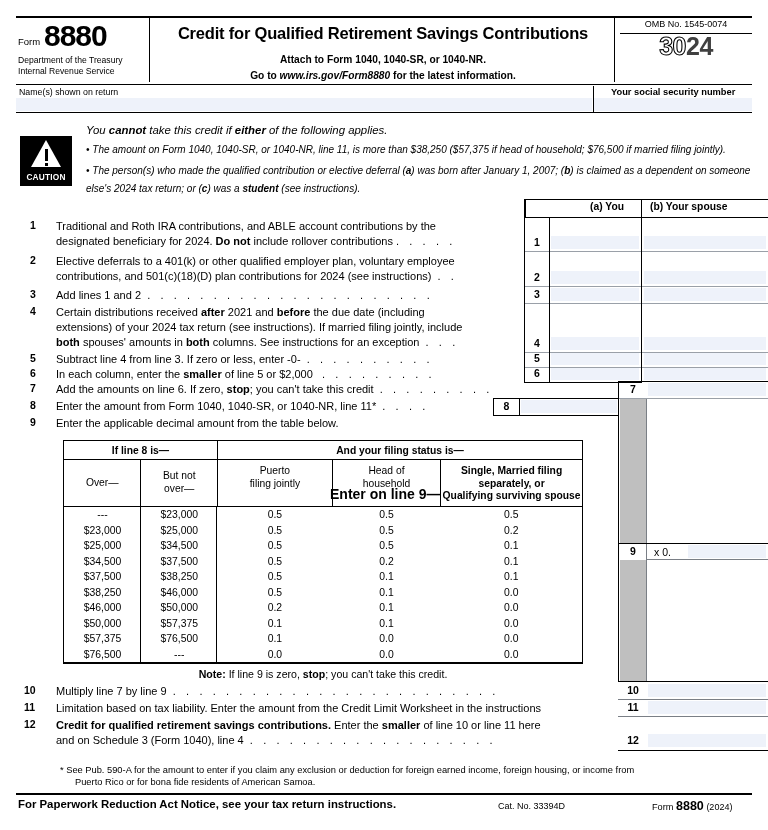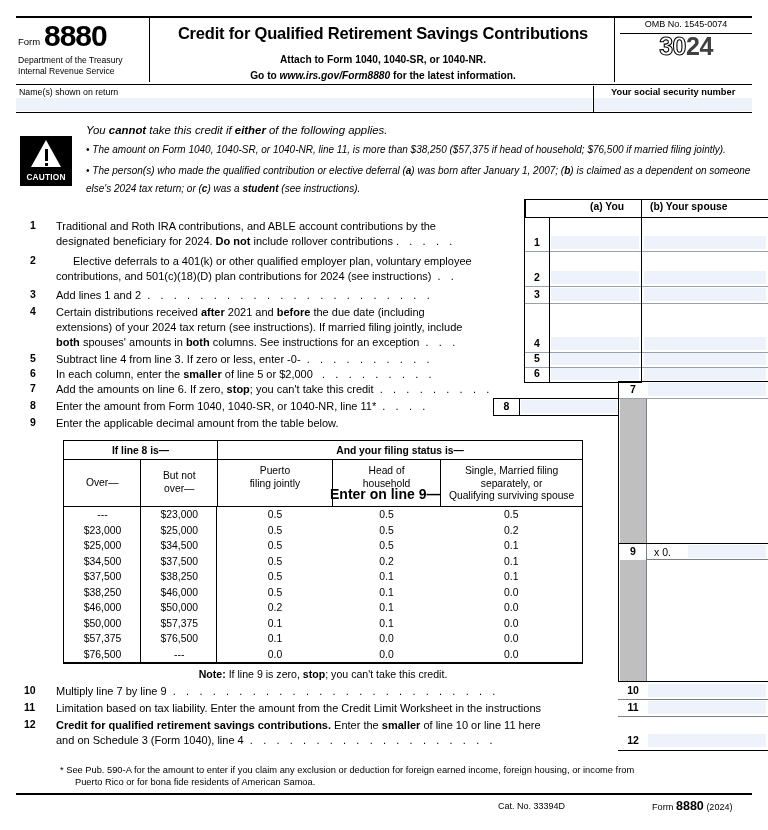--- a/index.html
+++ b/index.html
@@ -154,21 +154,21 @@
 
   <div class="lnum" style="left:30px;top:219px;">1</div>
   <div class="ltxt just" style="left:56px;top:219px;width:452px;">Traditional and Roth IRA contributions, and ABLE account contributions by the</div>
   <div class="ltxt" style="left:56px;top:234px;width:470px;">designated beneficiary for 2024. <b>Do not</b> include rollover contributions <span class="dots">. . . . .</span></div>
   <div class="ebox" style="left:551px;top:236px;width:88px;height:13px;"></div>
   <div class="ebox" style="left:644px;top:236px;width:122px;height:13px;"></div>
   <div class="numbox" style="left:526px;top:236px;width:22px;">1</div>
 
   <div class="gridline" style="left:524px;top:251px;width:244px;height:1px;"></div>
   <div class="lnum" style="left:30px;top:254px;">2</div>
-  <div class="ltxt just" style="left:56px;top:254px;width:452px;margin-left:17px;">Elective deferrals to a 401(k) or other qualified employer plan, voluntary employee</div>
+  <div class="ltxt just" style="left:56px;top:254px;width:452px;">Elective deferrals to a 401(k) or other qualified employer plan, voluntary employee</div>
   <div class="ltxt" style="left:56px;top:269px;width:470px;">contributions, and 501(c)(18)(D) plan contributions for 2024 (see instructions) &nbsp;<span class="dots">. .</span></div>
   <div class="ebox" style="left:551px;top:271px;width:88px;height:13px;"></div>
   <div class="ebox" style="left:644px;top:271px;width:122px;height:13px;"></div>
   <div class="numbox" style="left:526px;top:271px;width:22px;">2</div>
 
   <div class="gridline" style="left:524px;top:286px;width:244px;height:1px;"></div>
   <div class="lnum" style="left:30px;top:288px;">3</div>
   <div class="ltxt" style="left:56px;top:288px;width:470px;">Add lines 1 and 2 &nbsp;<span class="dots">. . . . . . . . . . . . . . . . . . . . . .</span></div>
   <div class="ebox" style="left:551px;top:288px;width:88px;height:13px;"></div>
   <div class="ebox" style="left:644px;top:288px;width:122px;height:13px;"></div>
@@ -243,21 +243,21 @@
         <span>over—</span>
       </td>
       <td class="dt-sub bb bl" style="width:115px;vertical-align:top;padding-top:5px;">
         <span>Puerto</span><br>
         <span>filing jointly</span>
       </td>
       <td class="dt-sub bb" style="width:108px;vertical-align:top;padding-top:5px;border-left:1px solid #000 !important;">
         <span>Head of</span><br>
         <span>household</span>
       </td>
-      <td class="dt-sub bb bl" style="width:142px;vertical-align:top;padding-top:5px;">
+      <td class="dt-sub bb bl" style="width:142px;vertical-align:top;padding-top:5px;font-weight:bold;">
         <span>Single, Married filing</span><br>
         <span>separately, or</span><br>
         <span>Qualifying surviving spouse</span>
       </td>
     </tr>
     </tbody>
       <tbody id="dtab-body">
         <tr>
           <td style="height: 15.5px; font-size: 10.4px;">---</td>
           <td style="height: 15.5px; font-size: 10.4px;">$23,000</td>
@@ -360,20 +360,21 @@
   <div class="numbox" style="left:620px;top:734px;width:26px;">12</div>
   <div class="ebox" style="left:648px;top:734px;width:118px;height:13px;"></div>
   <div class="blackline" style="left:618px;top:750px;width:150px;height:1.2px;"></div>
 
   <div class="fnote">
     <div>* See Pub. 590-A for the amount to enter if you claim any exclusion or deduction for foreign earned income, foreign housing, or income from</div>
     <div style="margin-left:15px;">Puerto Rico or for bona fide residents of American Samoa.</div>
   </div>
 
   <div class="footrule"></div>
+  <div class="foot-l">For Paperwork Reduction Act Notice, see your tax return instructions.</div>
   <div class="foot-c">Cat. No. 33394D</div>
   <div class="foot-r">
     <span>Form</span>
     <b>8880</b>
     <span class="yr">(2024)</span>
   </div>
 
 </div>
 
 </body></html>

